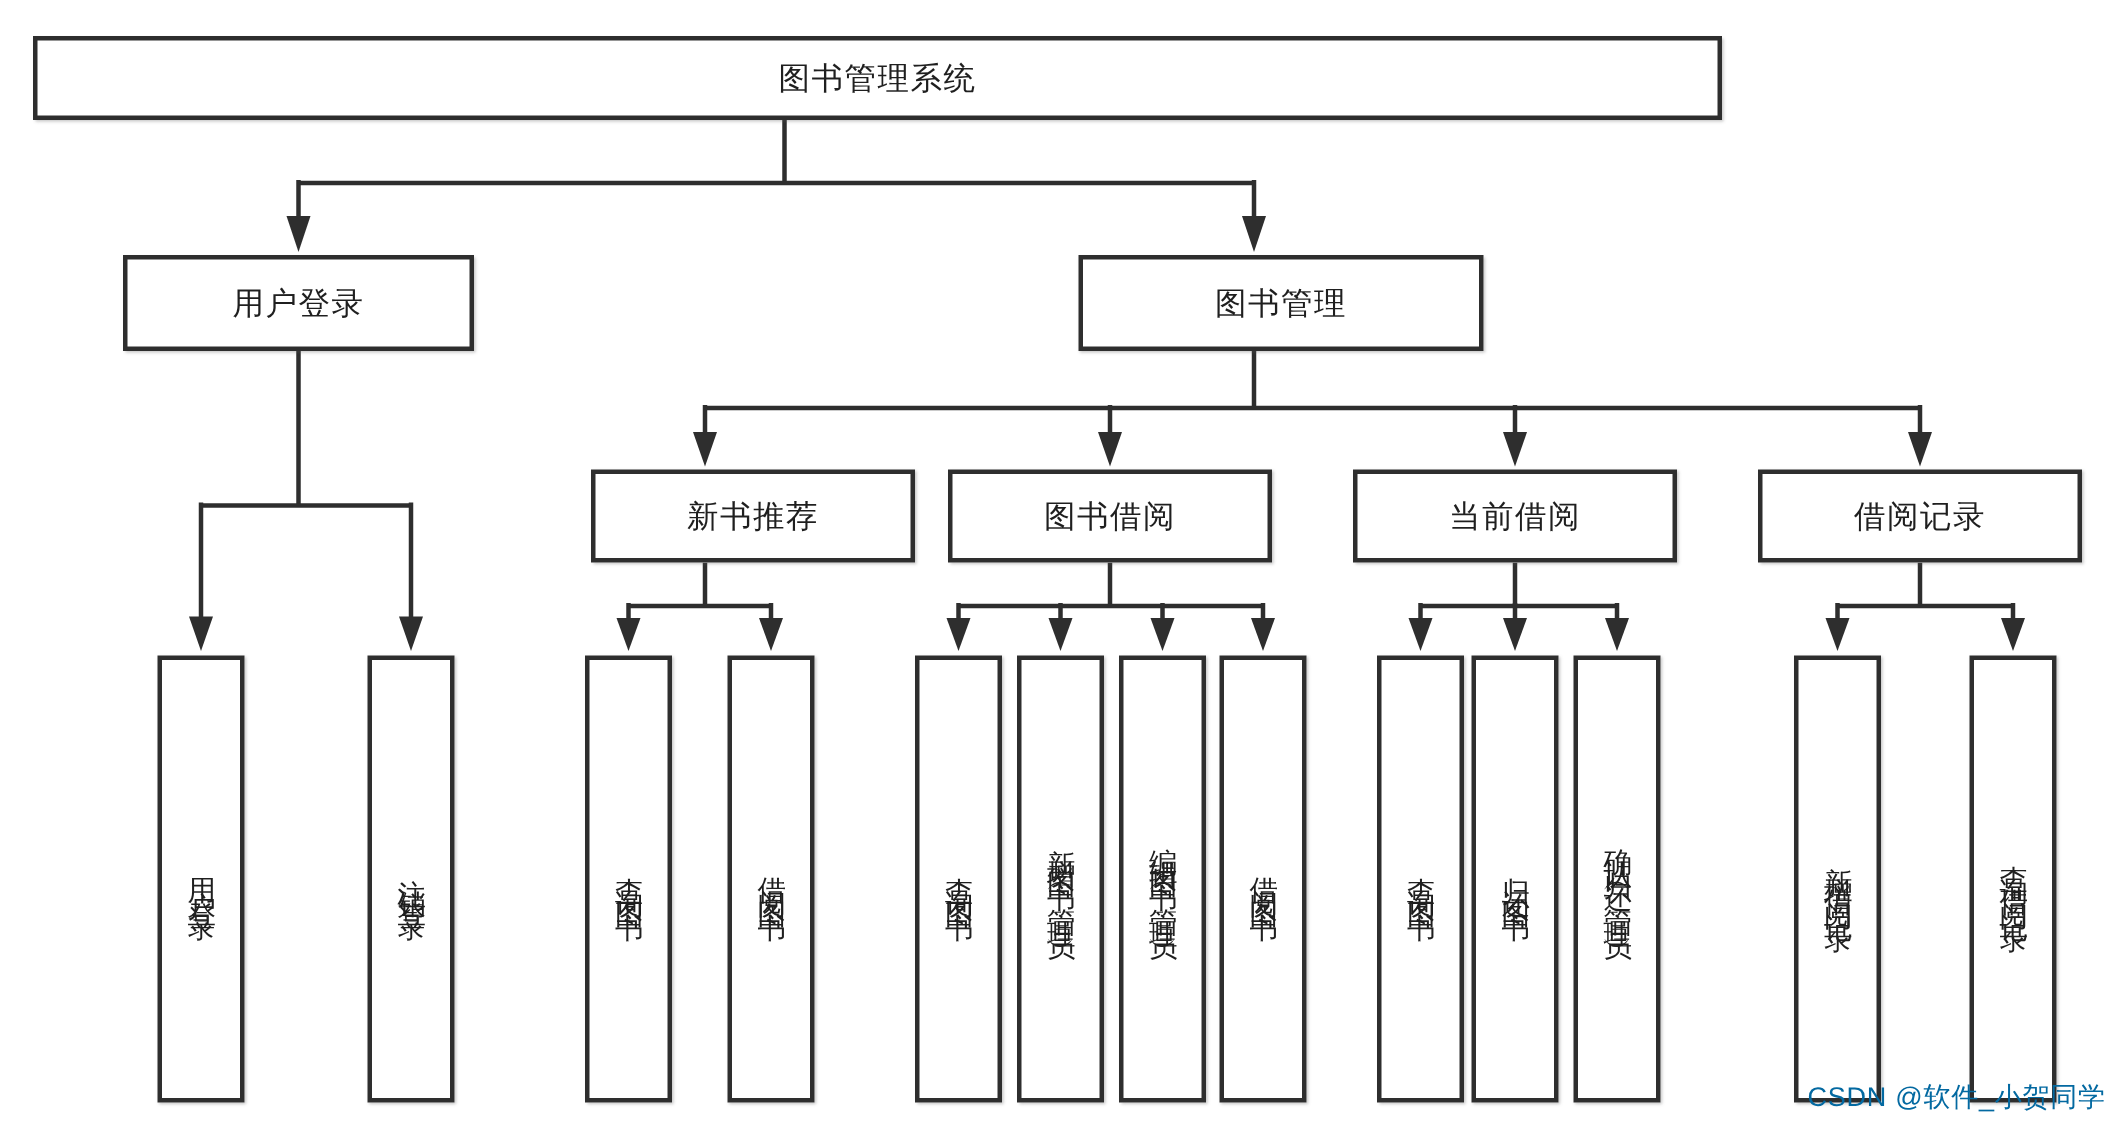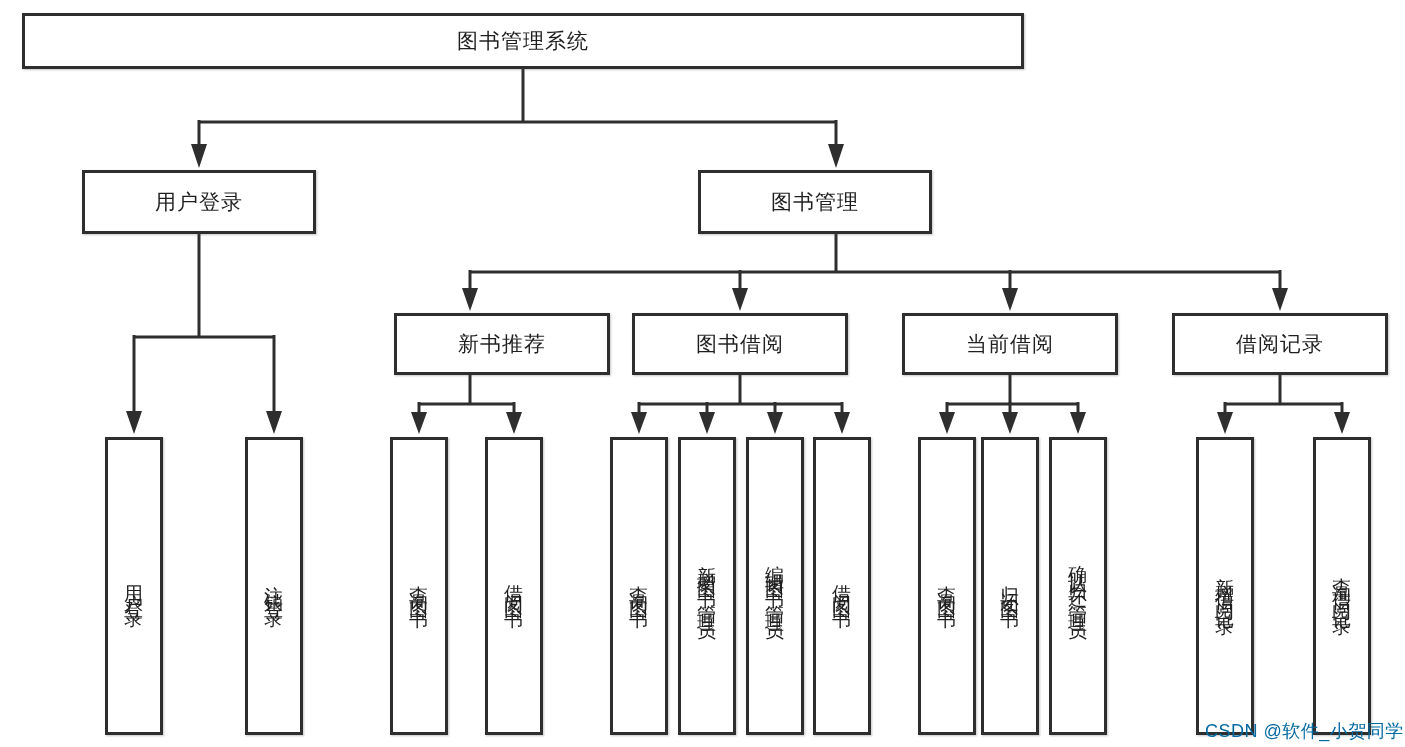--- a/index.html
+++ b/index.html
@@ -40,23 +40,23 @@
     text-align: center;
   }
   .vnode {
     writing-mode: vertical-rl;
     text-orientation: mixed;
     font-size: 19px;
     letter-spacing: 8px;
     line-height: 1;
     text-align: center;
   }
-  .root-box    { left: 22px;  top: 13px;  width: 1002px; height: 56px; }
+  .root-box    { left: 22px;  top: 24px;  width: 1126px; height: 56px; }
   .user-login  { left: 82px;  top: 170px; width: 234px;  height: 64px; }
-  .book-mgmt   { left: 698px; top: 170px; width: 234px;  height: 64px; }
+  .book-mgmt   { left: 719px; top: 170px; width: 270px;  height: 64px; }
 
   .sec { top: 313px; width: 216px; height: 62px; }
   .sec-newbook { left: 362px; margin-left: 32px; }
   .sec-borrow  { left: 632px; text-align: right; }
   .sec-current { left: 902px; font-family: Liberation Mono, monospace; }
   .sec-records { left: 1172px; }
 
   .leaf { top: 437px; width: 58px; height: 298px; }
   .leaf-a1 { left: 105px; }
   .leaf-a2 { left: 245px; }

